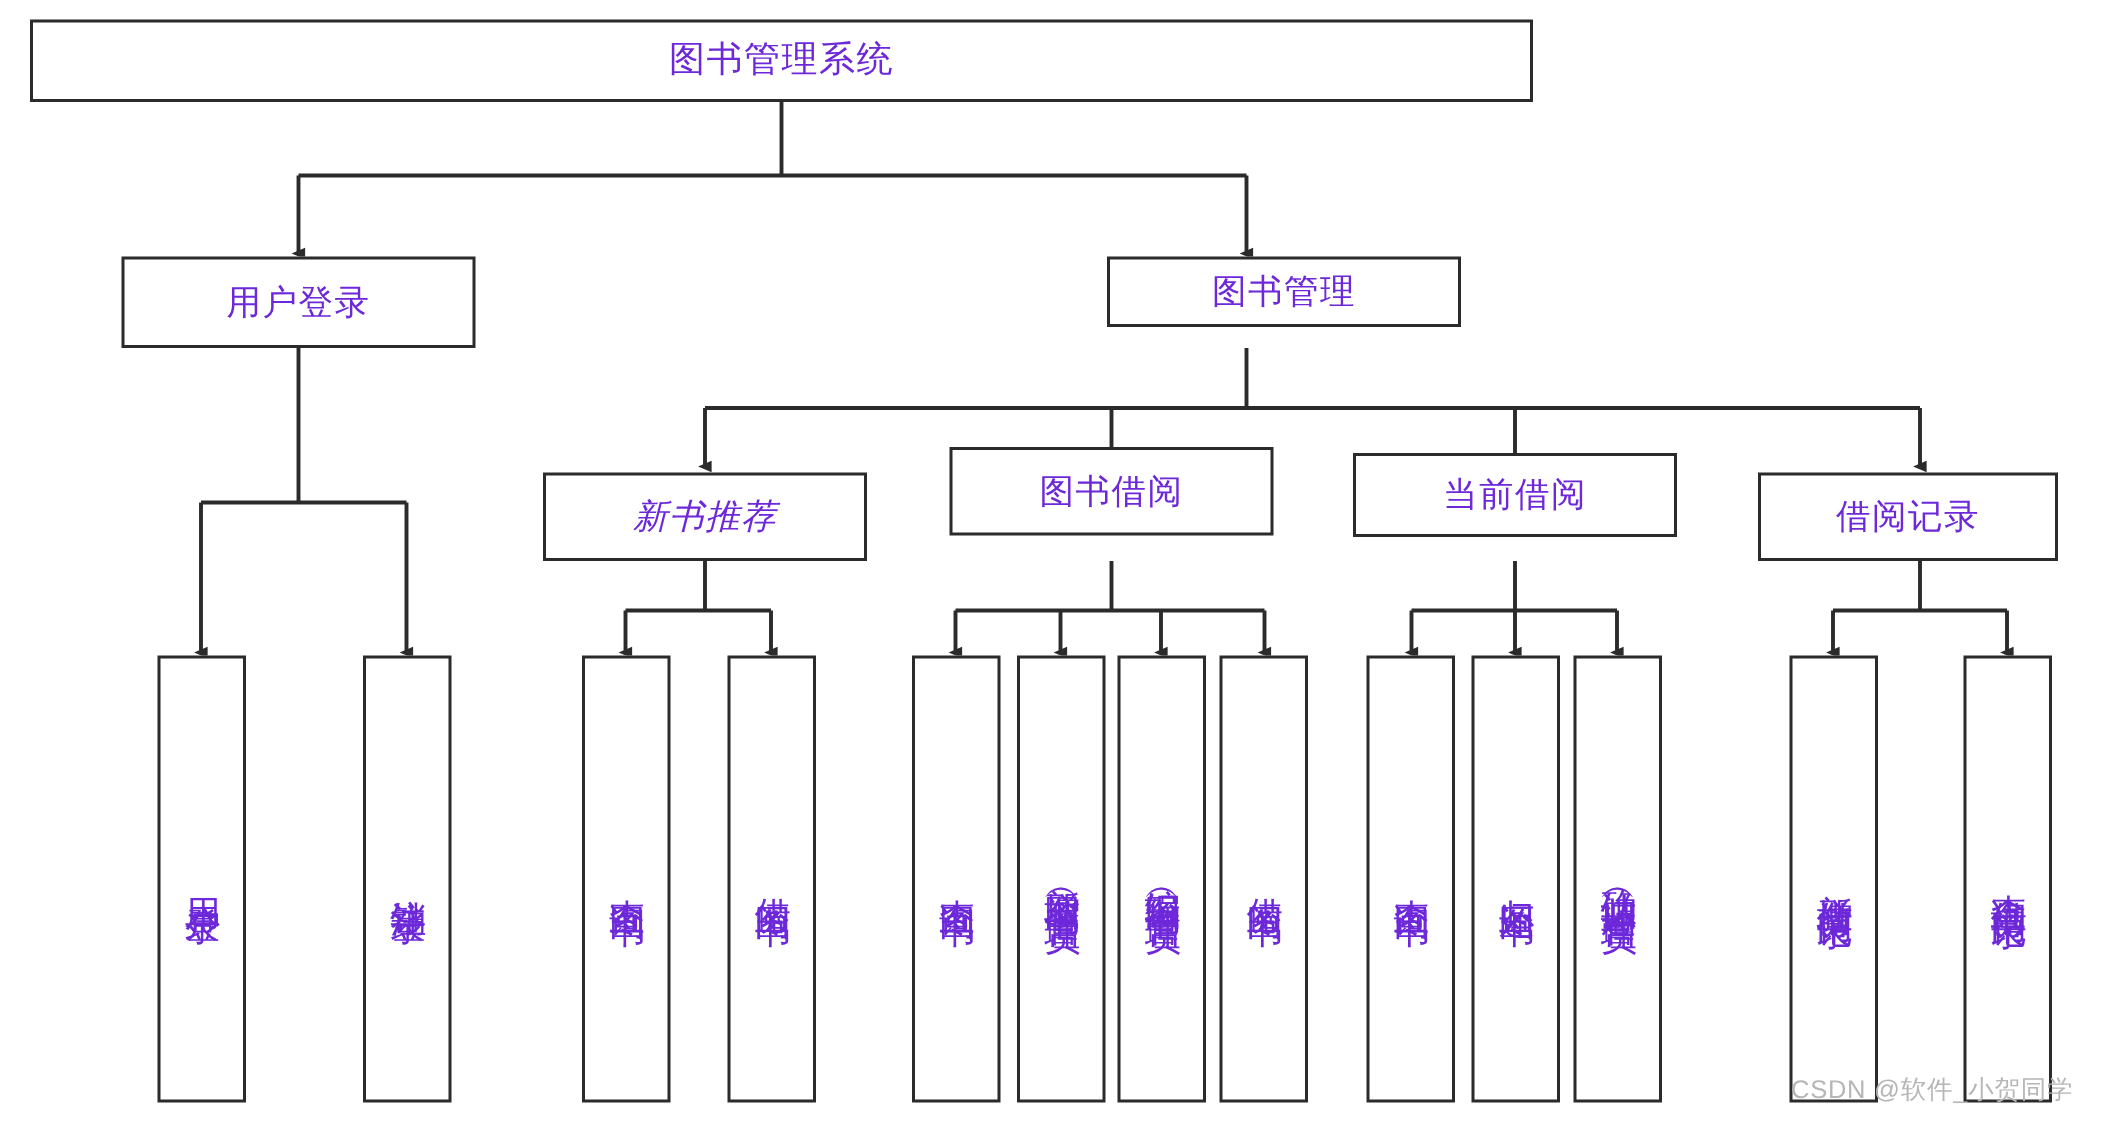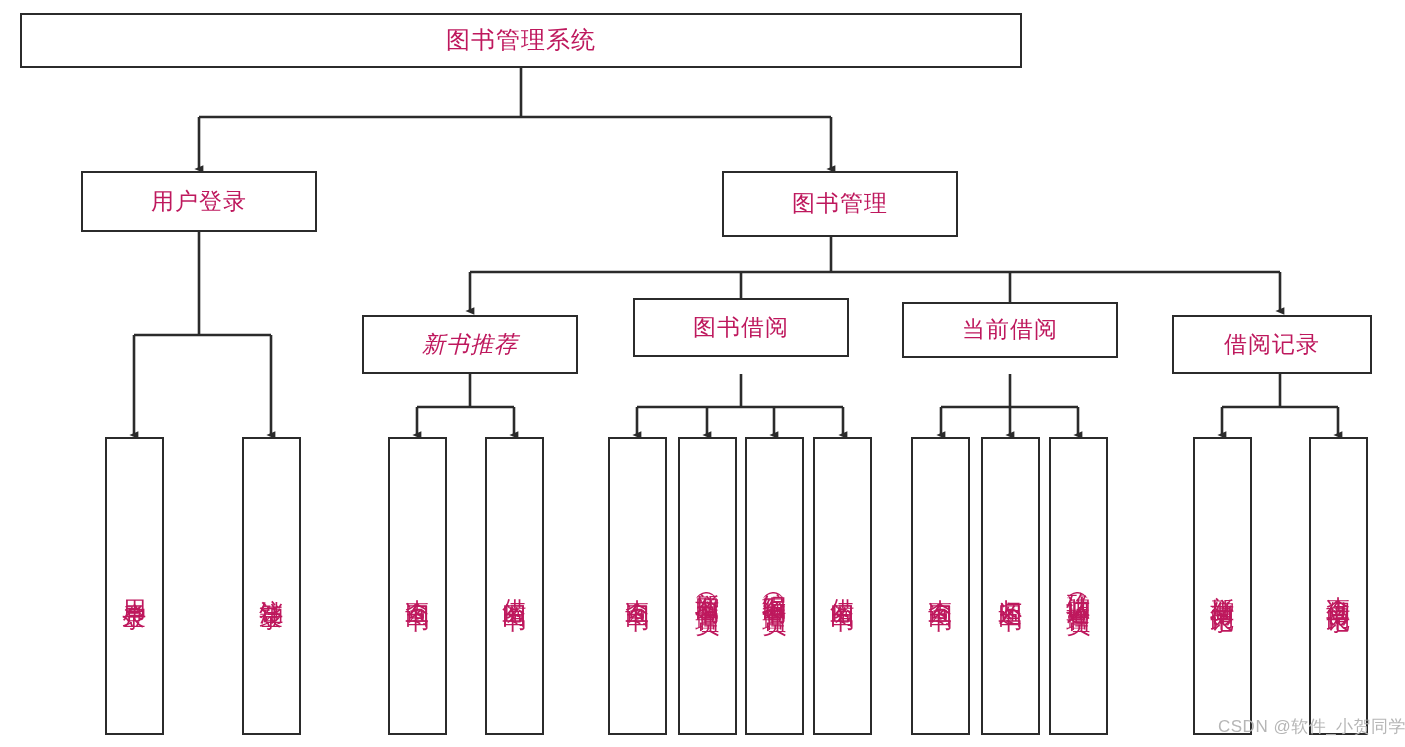--- a/index.html
+++ b/index.html
@@ -27,21 +27,21 @@
     border:2px solid #2b2b2b;
     display:flex;
     align-items:center;
     justify-content:center;
     color:#1b1b1b;
   }
   .node .lbl{
     display:block;
     text-align:center;
     line-height:1.18;
-    color:#be185d;
+    color:#6d28d9;
   }
   
   .h-node .lbl{
     font-size:23px;
     letter-spacing:1px;
     white-space:nowrap;
   }
   .root .lbl{font-size:24px;}
   
   .v-node{
@@ -123,21 +123,21 @@
     </g>
   </svg>
 
   <div class="node h-node root" style="left:20px;top:13px;width:1002px;height:55px;">
     <span class="lbl">图书管理系统</span>
   </div>
 
   <div class="node h-node" style="left:81px;top:171px;width:236px;height:61px;">
     <span class="lbl">用户登录</span>
   </div>
-  <div class="node h-node" style="left:722px;top:171px;width:236px;height:66px;">
+  <div class="node h-node" style="left:738px;top:171px;width:236px;height:47px;">
     <span class="lbl">图书管理</span>
   </div>
 
   <div class="node h-node" style="left:362px;top:315px;width:216px;height:59px;font-style:italic;">
     <span class="lbl">新书推荐</span>
   </div>
   <div class="node h-node" style="left:633px;top:298px;width:216px;height:59px;">
     <span class="lbl">图书借阅</span>
   </div>
   <div class="node h-node" style="left:902px;top:302px;width:216px;height:56px;">
@@ -184,15 +184,15 @@
     <span class="lbl">确认归还（管理员）</span>
   </div>
 
   <div class="node v-node" style="left:1193px;top:437px;width:59px;height:298px;">
     <span class="lbl">新增借阅记录</span>
   </div>
   <div class="node v-node" style="left:1309px;top:437px;width:59px;height:298px;">
     <span class="lbl">查询借阅记录</span>
   </div>
 
-  <div class="watermark" style="left:1194px;top:715px;margin-left:24px;">CSDN @软件_小贺同学</div>
+  <div class="watermark" style="left:1194px;top:715px;">CSDN @软件_小贺同学</div>
 
 </div>
 
 </body></html>

